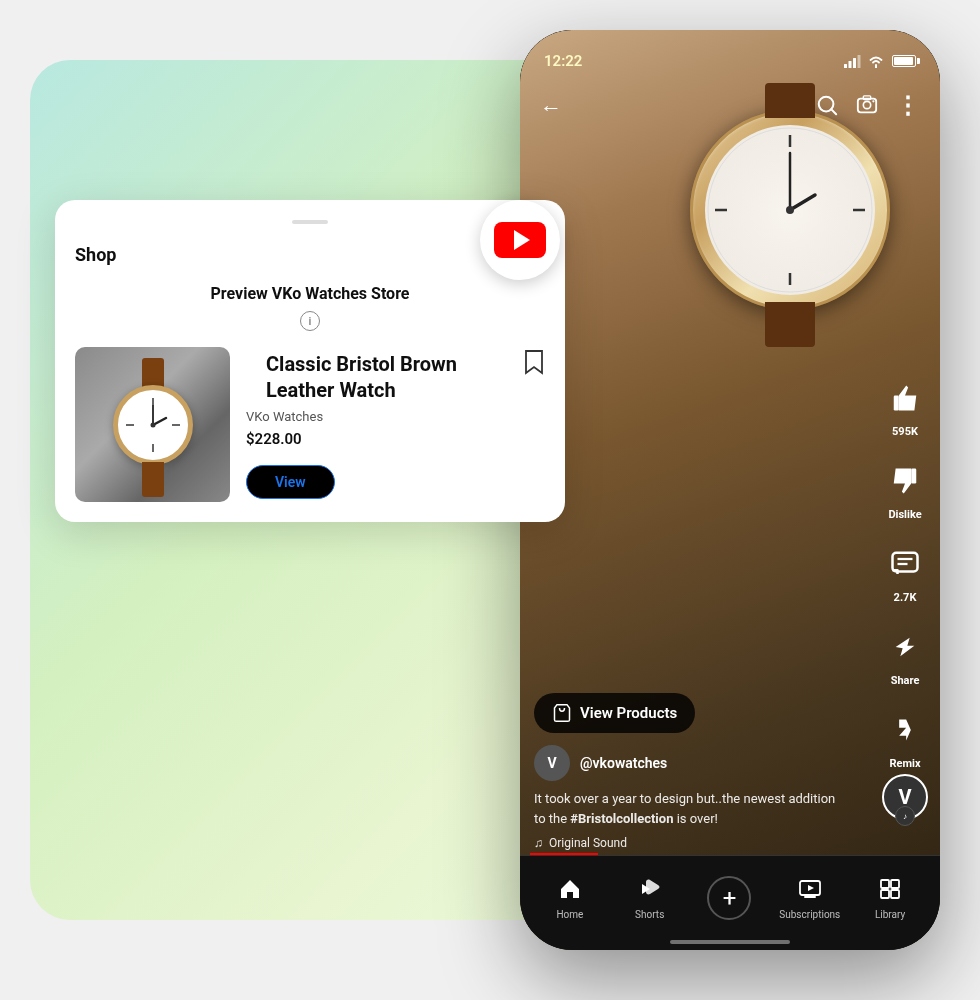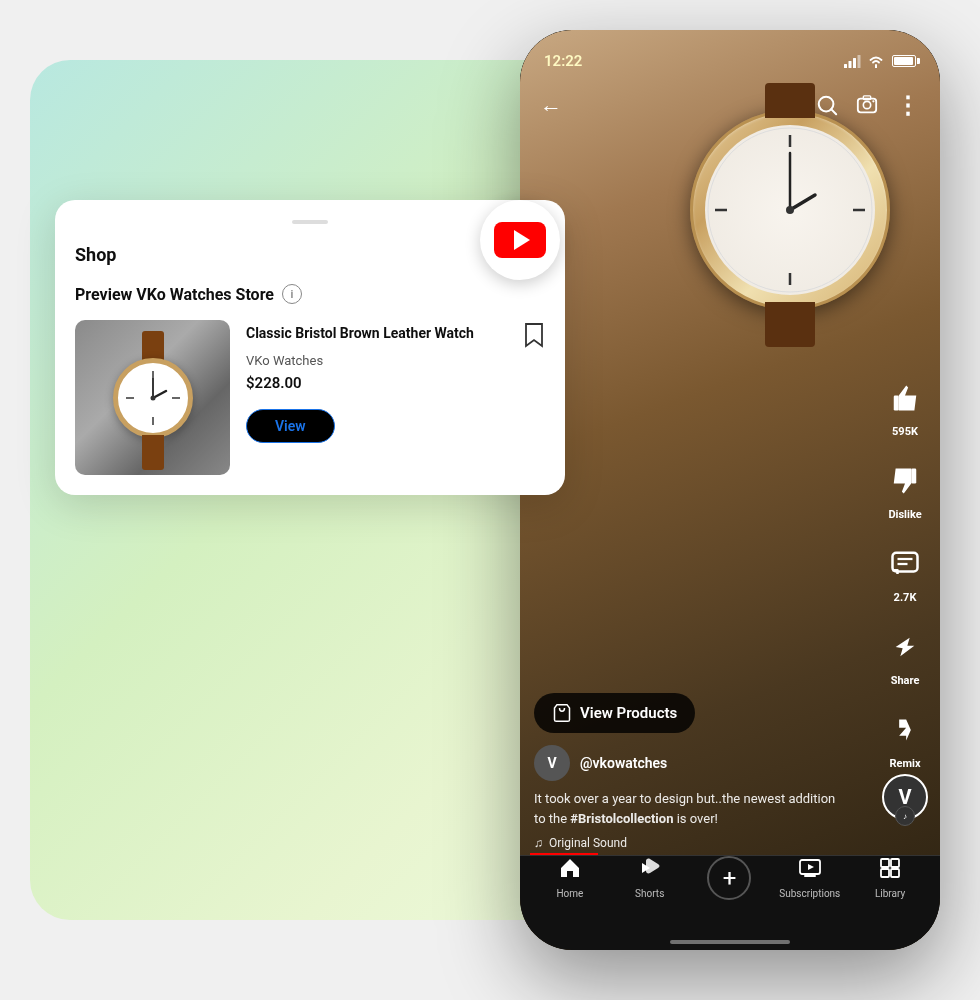--- a/index.html
+++ b/index.html
@@ -370,20 +370,21 @@
 
     
     .bottom-nav {
       position: absolute;
       bottom: 0;
       left: 0;
       right: 0;
       height: 95px;
       background: #111;
       display: flex;
+      align-items: center;
       justify-content: space-around;
       padding: 0 10px;
       padding-bottom: 10px;
       z-index: 10;
       border-top: 0.5px solid #333;
     }
 
     .nav-item {
       display: flex;
       flex-direction: column;
@@ -479,20 +480,21 @@
     }
 
     .shop-subtitle {
       font-size: 16px;
       font-weight: 700;
       color: #0f0f0f;
       margin-bottom: 16px;
       display: flex;
       align-items: center;
       gap: 8px;
+      flex-direction: column;
     }
 
     .info-icon {
       width: 20px;
       height: 20px;
       border: 1.5px solid #888;
       border-radius: 50%;
       display: flex;
       align-items: center;
       justify-content: center;
@@ -556,25 +558,26 @@
       left: 50%;
       transform: translateX(-50%);
     }
 
     .product-info {
       flex: 1;
       padding-top: 4px;
     }
 
     .product-name {
-      font-size: 14px;
+      font-size: 20px;
       font-weight: 700;
       color: #0f0f0f;
       line-height: 1.3;
       margin-bottom: 6px;
+      margin-left: 20px;
     }
 
     .product-brand {
       font-size: 13px;
       color: #555;
       margin-bottom: 6px;
     }
 
     .product-price {
       font-size: 15px;

